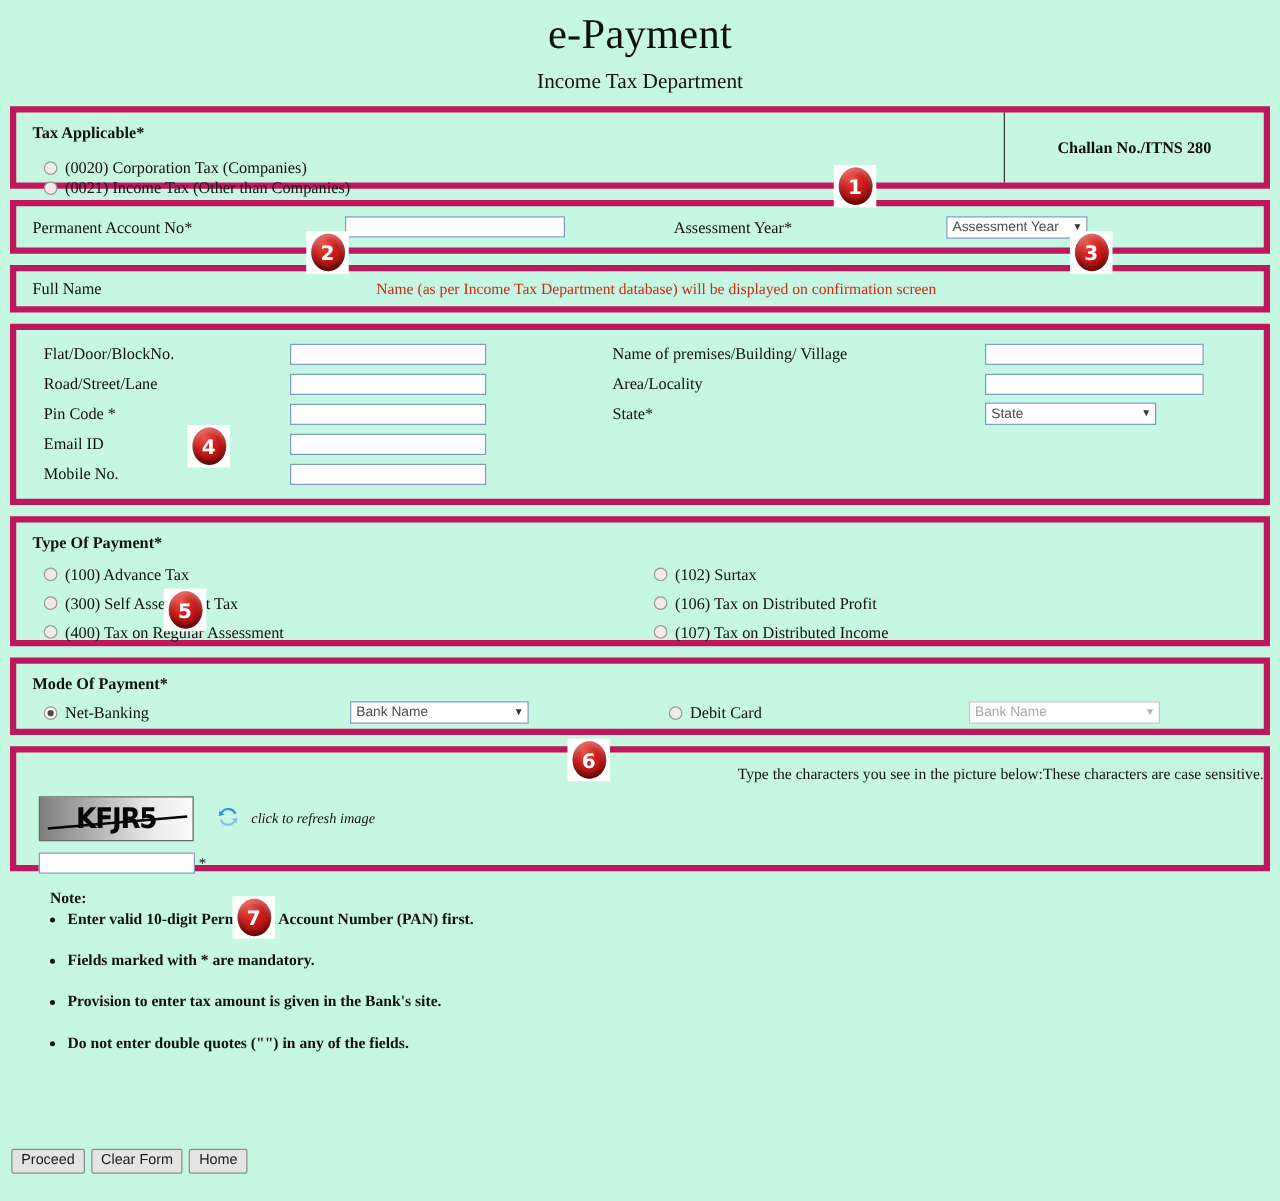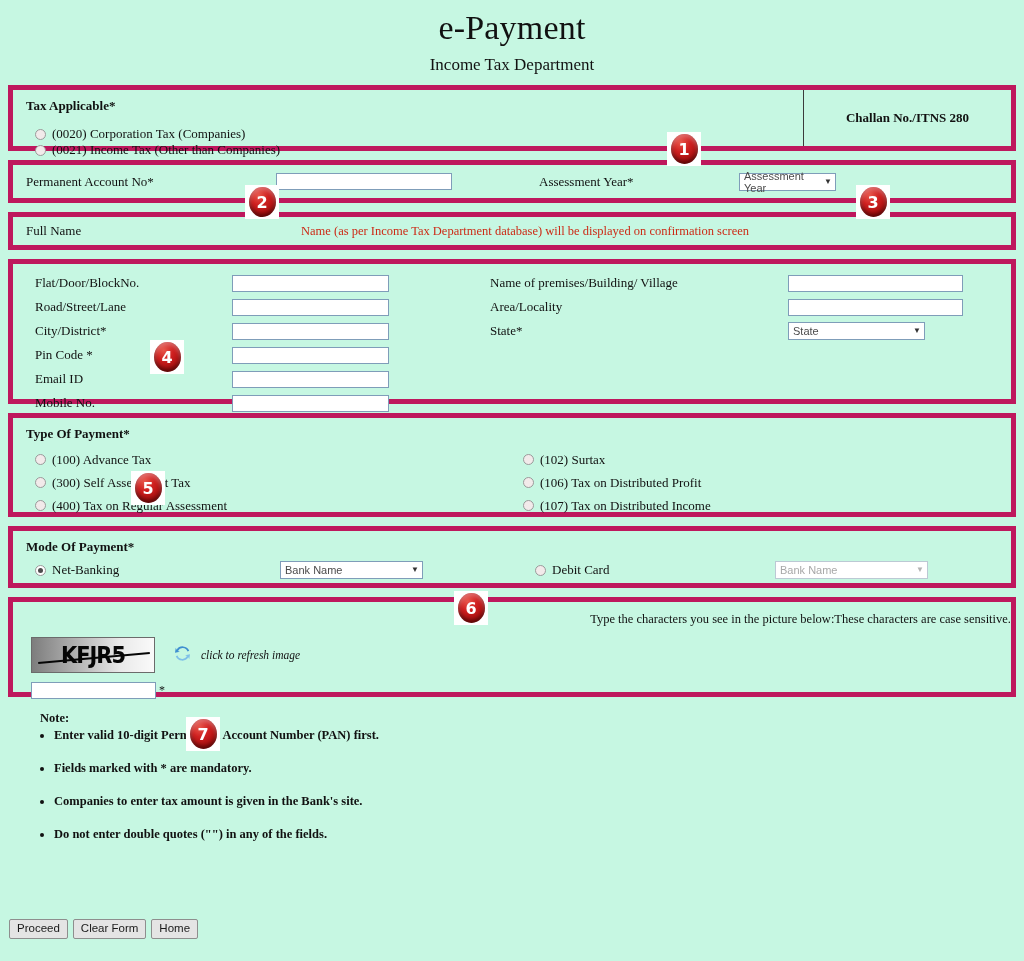--- a/index.html
+++ b/index.html
@@ -328,44 +328,40 @@
   </div>
   <div class="tax-right">
     <span class="challan-label">Challan No./ITNS 280</span>
   </div>
 </div>
 
 <div class="section" id="pan-section">
   <span class="lbl-pan">Permanent Account No*</span>
   <input class="text-input" style="width: 176px;" type="text" value="">
   <span class="lbl-ay" style="padding-left:87px;">Assessment Year*</span>
-  <div class="select-box" style="width:97px;">
+  <div class="select-box" style="width:113px;margin-left:18px;">
     <span>Assessment Year</span>
     <span class="caret">▼</span>
   </div>
 </div>
 
 <div class="section" id="fullname-section">
   <span class="lbl-fullname">Full Name</span>
   <span class="fullname-note">Name (as per Income Tax Department database) will be displayed on confirmation screen</span>
 </div>
 
 <div class="section" id="address-section">
   <div class="addr-grid">
     <div class="addr-col left">
       <div class="addr-row">
         <span class="addr-label-l">Flat/Door/BlockNo.</span>
         <input class="text-input addr-input" type="text" value="" style="">
       </div>
       <div class="addr-row">
         <span class="addr-label-l">Road/Street/Lane</span>
-        <input class="text-input addr-input" type="text" value="" style="">
-      </div>
-      <div class="addr-row">
-        <span class="addr-label-l">City/District*</span>
         <input class="text-input addr-input" type="text" value="" style="">
       </div>
       <div class="addr-row">
         <span class="addr-label-l">Pin Code *</span>
         <input class="text-input addr-input" type="text" value="" style="">
       </div>
       <div class="addr-row">
         <span class="addr-label-l">Email ID</span>
         <input class="text-input addr-input" type="text" value="" style="">
       </div>
@@ -470,21 +466,21 @@
     <input class="text-input captcha-input" type="text" value="" style="">
     <span class="req-star">*</span>
   </div>
 </div>
 
 <div class="note-block">
   <div class="note-heading">Note:</div>
   <ul class="note-list">
     <li>Enter valid 10-digit Permanent Account Number (PAN) first.</li>
     <li>Fields marked with * are mandatory.</li>
-    <li>Companies to enter tax amount is given in the Bank's site.</li>
+    <li>Provision to enter tax amount is given in the Bank's site.</li>
     <li>Do not enter double quotes ("") in any of the fields.</li>
   </ul>
 </div>
 
 <div class="button-bar">
   <button class="form-button">Proceed</button>
   <button class="form-button">Clear Form</button>
   <button class="form-button">Home</button>
 </div>
 

